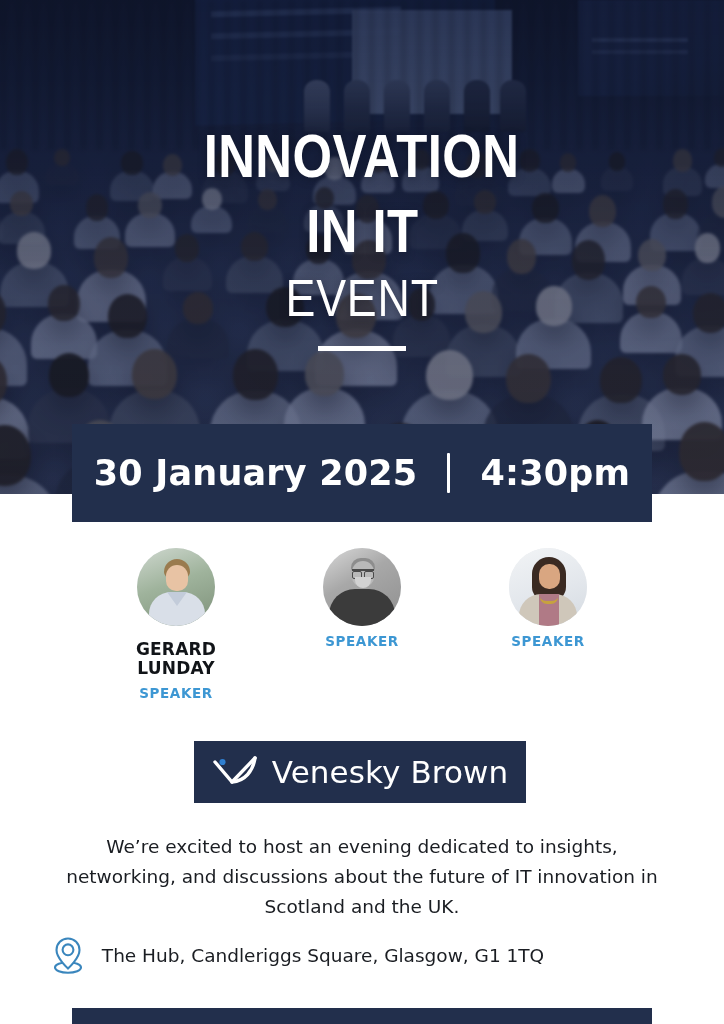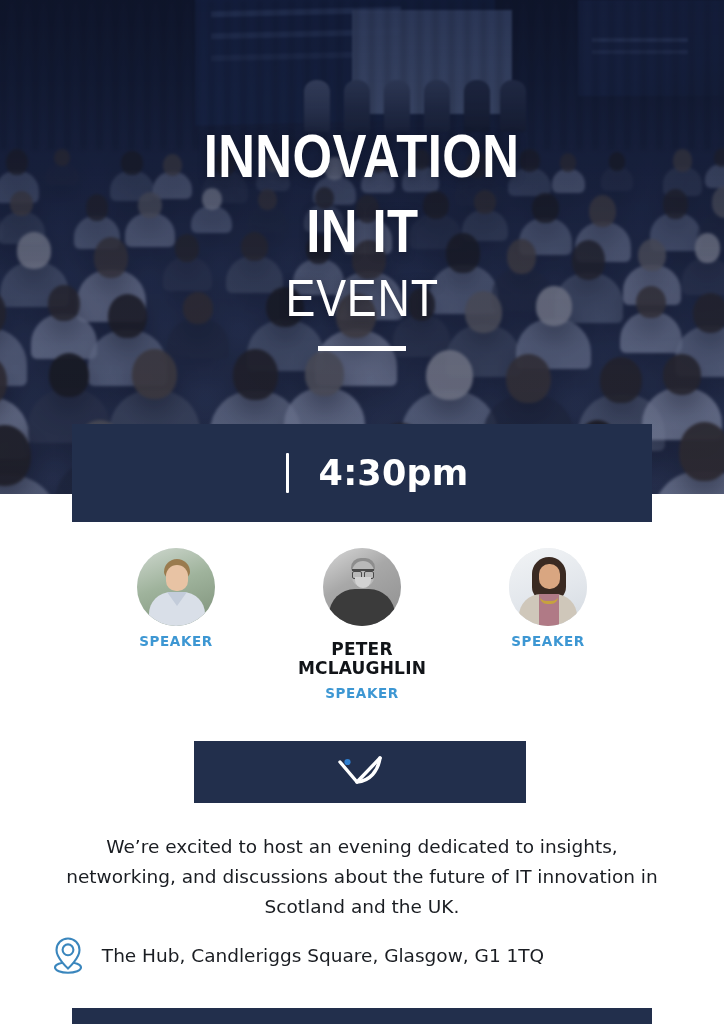--- a/index.html
+++ b/index.html
@@ -393,49 +393,50 @@
 
   <div class="hero-title">
     <div class="t-line1">INNOVATION</div>
     <div class="t-line2">IN IT</div>
     <div class="t-line3">EVENT</div>
     <div class="t-rule"></div>
   </div>
 </div>
 
 <div class="datebar">
+  <span class="dt">30 January 2025</span>
   <span class="sep"></span>
   <span class="dt">4:30pm</span>
 </div>
 
 <div class="speakers">
 
   <div class="spk">
     <div class="spk-av av1">
       <div class="av-bg"></div>
         <div class="hair"></div>
         <div class="face"></div>
       <div class="body"></div>
         <div class="coll"></div>
     </div>
+    <div class="spk-name">
+      <div>GERARD</div>
+      <div>LUNDAY</div>
+    </div>
     <div class="spk-role">SPEAKER</div>
   </div>
 
   <div class="spk">
     <div class="spk-av av2">
       <div class="av-bg"></div>
         <div class="hair"></div>
         <div class="face"></div>
       <div class="glas"></div>
         <div class="beard"></div>
         <div class="body"></div>
-    </div>
-    <div class="spk-name">
-      <div>PETER</div>
-      <div>MCLAUGHLIN</div>
     </div>
     <div class="spk-role">SPEAKER</div>
   </div>
 
   <div class="spk">
     <div class="spk-av av3">
       <div class="av-bg"></div>
         <div class="hair"></div>
         <div class="face"></div>
       <div class="body"></div>
@@ -448,20 +449,21 @@
 </div>
 
 <div class="logo-wrap">
   <span class="logo-mark">
     <svg width="46" height="34" viewBox="0 0 46 34" fill="none" xmlns="http://www.w3.org/2000/svg">
       <path d="M3 7 L20 27 L43 3" stroke="#ffffff" stroke-width="3.4" stroke-linecap="round" stroke-linejoin="round" fill="none"></path>
       <path d="M43 3 C41 16 33 26 20 27" stroke="#ffffff" stroke-width="3.4" stroke-linecap="round" fill="none"></path>
       <circle cx="10.5" cy="7" r="3.1" fill="#2f7fd0"></circle>
     </svg>
   </span>
+  <span class="logo-text">Venesky Brown</span>
 </div>
 
 <div class="body-copy">We’re excited to host an evening dedicated to insights, networking, and discussions about the future of IT innovation in Scotland and the UK.</div>
 
 <div class="location">
   <span class="pin">
     <svg width="38" height="42" viewBox="0 0 38 42" fill="none" xmlns="http://www.w3.org/2000/svg">
       <ellipse cx="19" cy="33.5" rx="13" ry="5.2" stroke="#3a86bd" stroke-width="2.1" fill="none"></ellipse>
       <path d="M19 4.5 C12.6 4.5 7.5 9.6 7.5 16 C7.5 24.4 19 34.5 19 34.5 C19 34.5 30.5 24.4 30.5 16 C30.5 9.6 25.4 4.5 19 4.5 Z" stroke="#3a86bd" stroke-width="2.1" fill="#ffffff"></path>
       <circle cx="19" cy="15.8" r="5.4" stroke="#3a86bd" stroke-width="2.1" fill="none"></circle>

